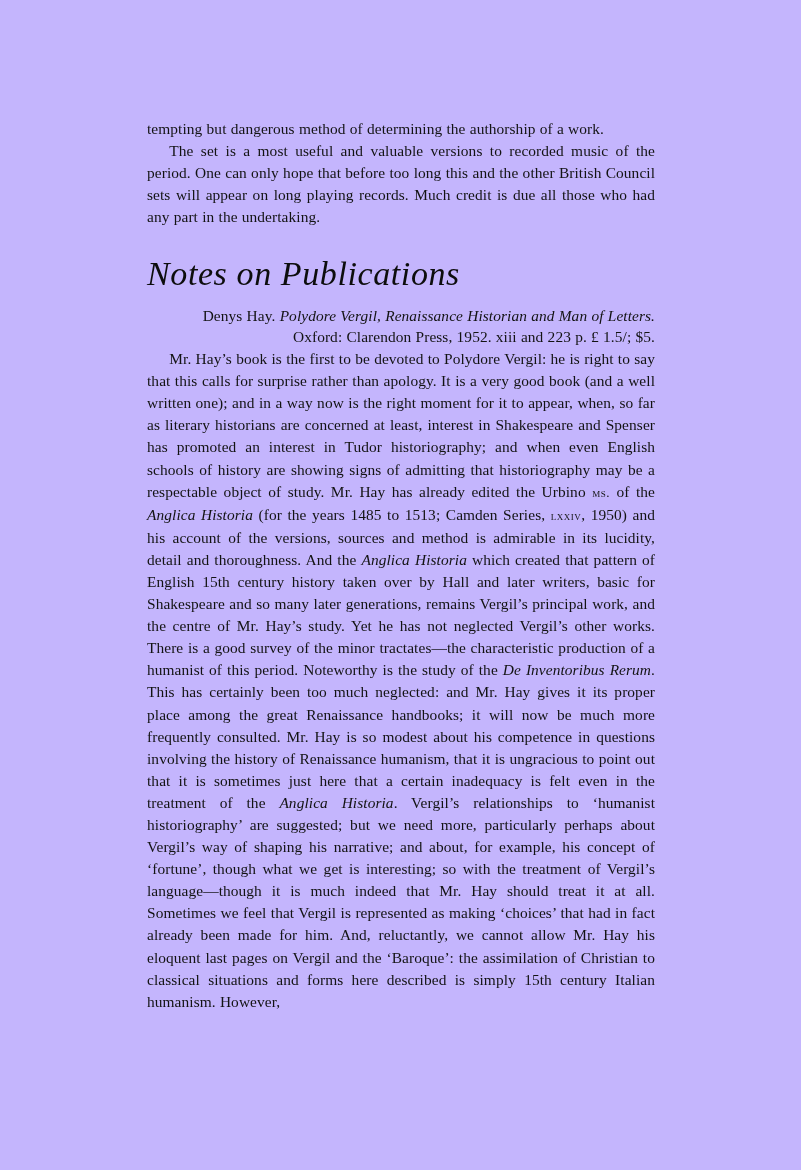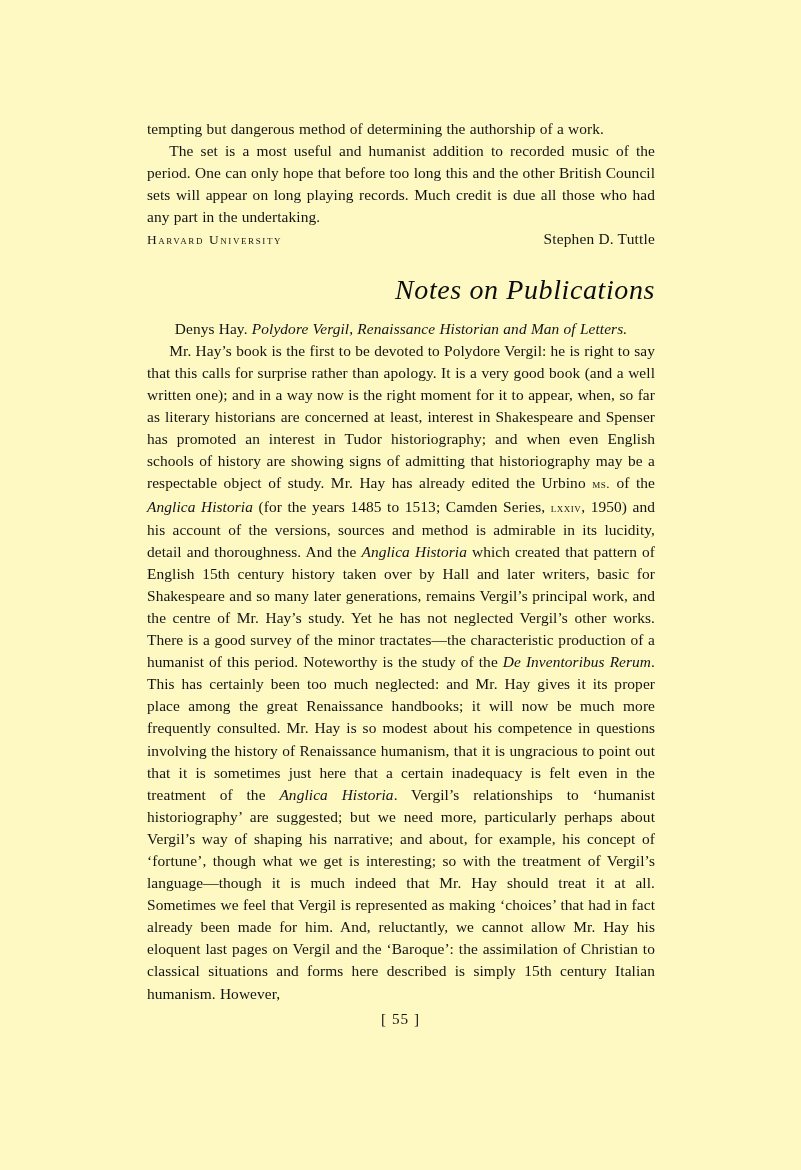--- a/index.html
+++ b/index.html
@@ -14,21 +14,21 @@
     font-family: "Liberation Serif", "DejaVu Serif", serif;
     color: #111111;
     overflow: hidden;
     position: relative;
   }
 
   
   .page {
     position: absolute;
     inset: 0;
-    background: #fef9c3;
+    background: #c4b5fd;
   }
 
   .textblock {
     position: absolute;
     left: 147px;
     top: 118px;
     width: 508px;
   }
 
   p, .line {
@@ -64,35 +64,35 @@
     letter-spacing: 1.6px;
     color: #151515;
   }
   .author-name {
     font-size: 15.4px;
     color: #131313;
     letter-spacing: 0.2px;
   }
 
   .section-heading {
-    text-align: right;
+    text-align: left;
     font-style: italic;
-    font-size: 28px;
+    font-size: 34px;
     line-height: 1.1;
     font-family: "Liberation Serif", "DejaVu Serif", serif;
     margin: 27px 0 12px 0;
     letter-spacing: 0.6px;
     color: #0d0d0d;
     font-weight: 400;
   }
 
   .citation {
     font-size: 15.4px;
     line-height: 21.6px;
-    text-align: center;
+    text-align: right;
     color: #131313;
   }
   .citation i {
     font-style: italic;
   }
 
   .sc-inline {
     font-variant: small-caps;
     font-size: 13px;
     letter-spacing: 0.5px;
@@ -114,30 +114,25 @@
 </style>
 </head>
 <body>
 
 <div class="page">
 
   <div class="textblock">
 
     <p class="line">tempting but dangerous method of determining the authorship of a work.</p>
 
-    <p class="body-para indent">The set is a most useful and humanist addition to recorded music of the period. One can only hope that before too long this and the other British Council sets will appear on long playing records. Much credit is due all those who had any part in the undertaking.</p>
+    <p class="body-para indent">The set is a most useful and valuable versions to recorded music of the period. One can only hope that before too long this and the other British Council sets will appear on long playing records. Much credit is due all those who had any part in the undertaking.</p>
 
-    <div class="byline-row">
-      <span class="affiliation">Harvard University</span>
-      <span class="author-name">Stephen D. Tuttle</span>
-    </div>
 
     <h1 class="section-heading">Notes on Publications</h1>
 
-    <p class="citation"><span>Denys Hay.</span> <i>Polydore Vergil, Renaissance Historian and Man of Letters.</i><br></p>
+    <p class="citation"><span>Denys Hay.</span> <i>Polydore Vergil, Renaissance Historian and Man of Letters.</i><br><span>Oxford: Clarendon Press, 1952. xiii and 223 p. £ 1.5/; $5.</span></p>
 
     <p class="body-para indent"><span>Mr. Hay’s book is the first to be devoted to Polydore Vergil: he is right to say that this calls for surprise rather than apology. It is a very good book (and a well written one); and in a way now is the right moment for it to appear, when, so far as literary historians are concerned at least, interest in Shakespeare and Spenser has promoted an interest in Tudor historiography; and when even English schools of history are showing signs of admitting that historiography may be a respectable object of study. Mr. Hay has already edited the Urbino </span><span class="sc-inline">ms.</span><span> of the </span><i class="title">Anglica Historia</i><span> (for the years 1485 to 1513; Camden Series, </span><span class="sc-inline">lxxiv</span><span>, 1950) and his account of the versions, sources and method is admirable in its lucidity, detail and thoroughness. And the </span><i class="title">Anglica Historia</i><span> which created that pattern of English 15th century history taken over by Hall and later writers, basic for Shakespeare and so many later generations, remains Vergil’s principal work, and the centre of Mr. Hay’s study. Yet he has not neglected Vergil’s other works. There is a good survey of the minor tractates—the characteristic production of a humanist of this period. Noteworthy is the study of the </span><i class="title">De Inventoribus Rerum</i><span>. This has certainly been too much neglected: and Mr. Hay gives it its proper place among the great Renaissance handbooks; it will now be much more frequently consulted. Mr. Hay is so modest about his competence in questions involving the history of Renaissance humanism, that it is ungracious to point out that it is sometimes just here that a certain inadequacy is felt even in the treatment of the </span><i class="title">Anglica Historia</i><span>. Vergil’s relationships to ‘humanist historiography’ are suggested; but we need more, particularly perhaps about Vergil’s way of shaping his narrative; and about, for example, his concept of ‘fortune’, though what we get is interesting; so with the treatment of Vergil’s language—though it is much indeed that Mr. Hay should treat it at all. Sometimes we feel that Vergil is represented as making ‘choices’ that had in fact already been made for him. And, reluctantly, we cannot allow Mr. Hay his eloquent last pages on Vergil and the ‘Baroque’: the assimilation of Christian to classical situations and forms here described is simply 15th century Italian humanism. However,</span></p>
 
   </div>
 
-  <div class="pagenum">[ 55 ]</div>
 
 </div>
 
 </body></html>

